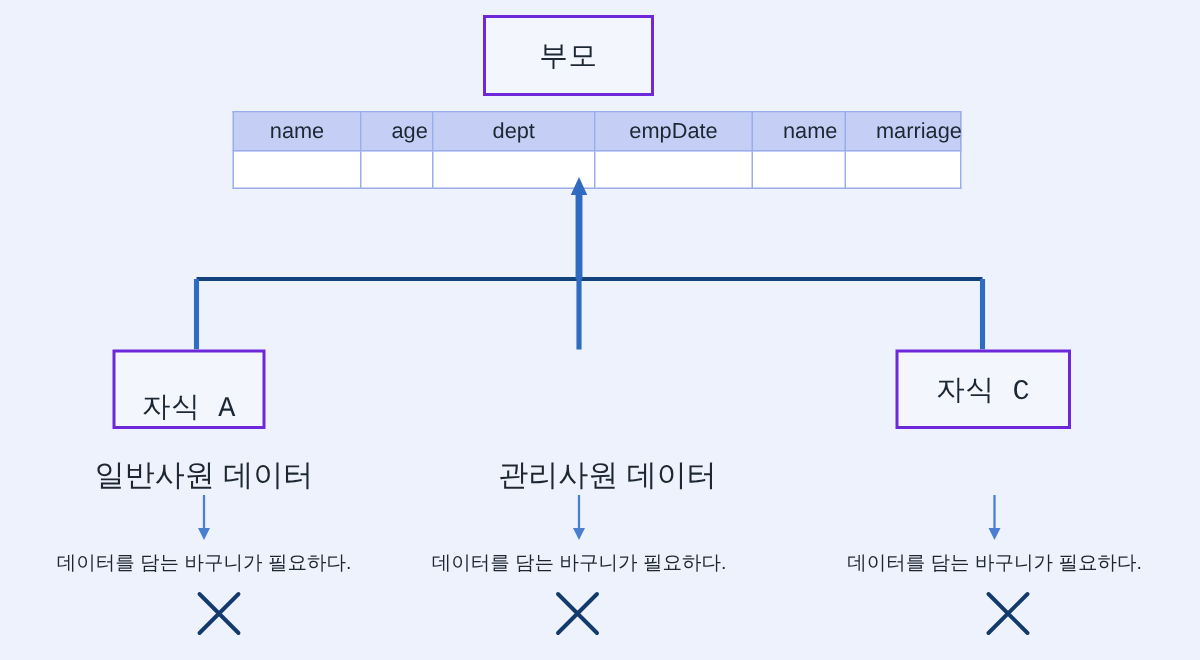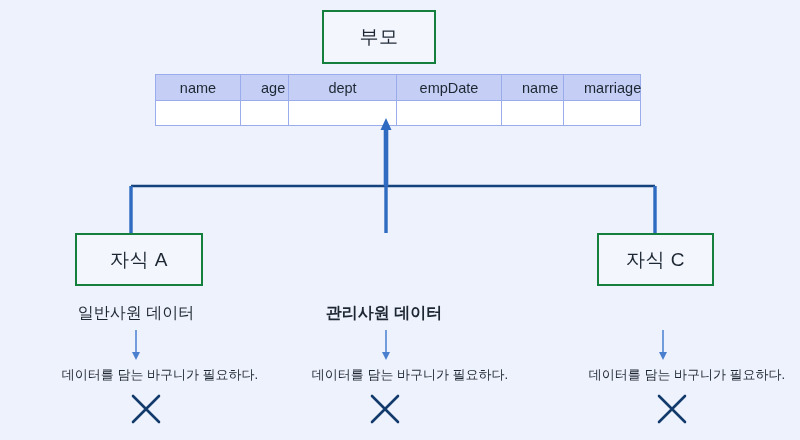--- a/index.html
+++ b/index.html
@@ -17,35 +17,36 @@
   #diagram {
     position: relative;
     width: 800px;
     height: 440px;
   }
   
   .node-box {
     position: absolute;
     box-sizing: border-box;
     background: #f3f6fd;
-    border: 2px solid #15803d;
+    border: 2px solid #6d28d9;
     display: flex;
     align-items: center;
     justify-content: center;
     font-size: 19px;
     letter-spacing: .5px;
     color: #1d2733;
+    font-family: Liberation Mono, monospace;
   }
   #parent-box {
     left: 322px;
     top: 10px;
     width: 114px;
     height: 54px;
   }
-  #child-box-a { left: 75px;  top: 233px; width: 128px; height: 53px; }
+  #child-box-a { left: 75px;  top: 233px; width: 102px; height: 53px; align-items: flex-end; }
   #child-box-b { left: 330px; top: 233px; width: 113px; height: 53px; }
   #child-box-c { left: 597px; top: 233px; width: 117px; height: 53px; }
 
   
   #attr-table {
     position: absolute;
     left: 155px;
     top: 74px;
     width: 465px;
     border-collapse: collapse;
@@ -74,34 +75,33 @@
     left: 0;
     top: 0;
     width: 800px;
     height: 440px;
     pointer-events: none;
   }
 
   
   .data-label {
     position: absolute;
-    font-size: 16px;
+    font-size: 20px;
     color: #1d2733;
     text-align: center;
     white-space: nowrap;
     transform: translateX(-50%);
   }
   .need-note {
     position: absolute;
     font-size: 13px;
     color: #1d2733;
     text-align: center;
     white-space: nowrap;
     transform: translateX(-50%);
-    margin-left: 24px;
   }
   .x-mark {
     position: absolute;
     width: 34px;
     height: 34px;
     transform: translateX(-50%);
   }
 </style>
 </head>
 <body>
@@ -163,21 +163,21 @@
   <div class="data-label" style="left:136px; top:303px;">일반사원 데이터</div>
   <svg class="x-mark" style="left:136px; top:328px; width:22px; height:34px;" viewBox="0 0 22 34">
     <path d="M 11 2 L 11 26" stroke="#4a7fd0" stroke-width="1.5" fill="none"></path>
     <polygon points="11,32 7,24 15,24" fill="#4a7fd0"></polygon>
   </svg>
   <div class="need-note" style="left:136px; top:366px;">데이터를 담는 바구니가 필요하다.</div>
   <svg class="x-mark" style="left:146px; top:392px;" viewBox="0 0 34 34">
     <path d="M 4 4 L 30 30 M 30 4 L 4 30" stroke="#123a6b" stroke-width="2.6" fill="none" stroke-linecap="round"></path>
   </svg>
 
-  <div class="data-label" style="left:384px; top:303px;font-weight:bold;">관리사원 데이터</div>
+  <div class="data-label" style="left:405px; top:303px;">관리사원 데이터</div>
   <svg class="x-mark" style="left:386px; top:328px; width:22px; height:34px;" viewBox="0 0 22 34">
     <path d="M 11 2 L 11 26" stroke="#4a7fd0" stroke-width="1.5" fill="none"></path>
     <polygon points="11,32 7,24 15,24" fill="#4a7fd0"></polygon>
   </svg>
   <div class="need-note" style="left:386px; top:366px;">데이터를 담는 바구니가 필요하다.</div>
   <svg class="x-mark" style="left:385px; top:392px;" viewBox="0 0 34 34">
     <path d="M 4 4 L 30 30 M 30 4 L 4 30" stroke="#123a6b" stroke-width="2.6" fill="none" stroke-linecap="round"></path>
   </svg>
 
   <div class="node-box" id="child-box-c">

